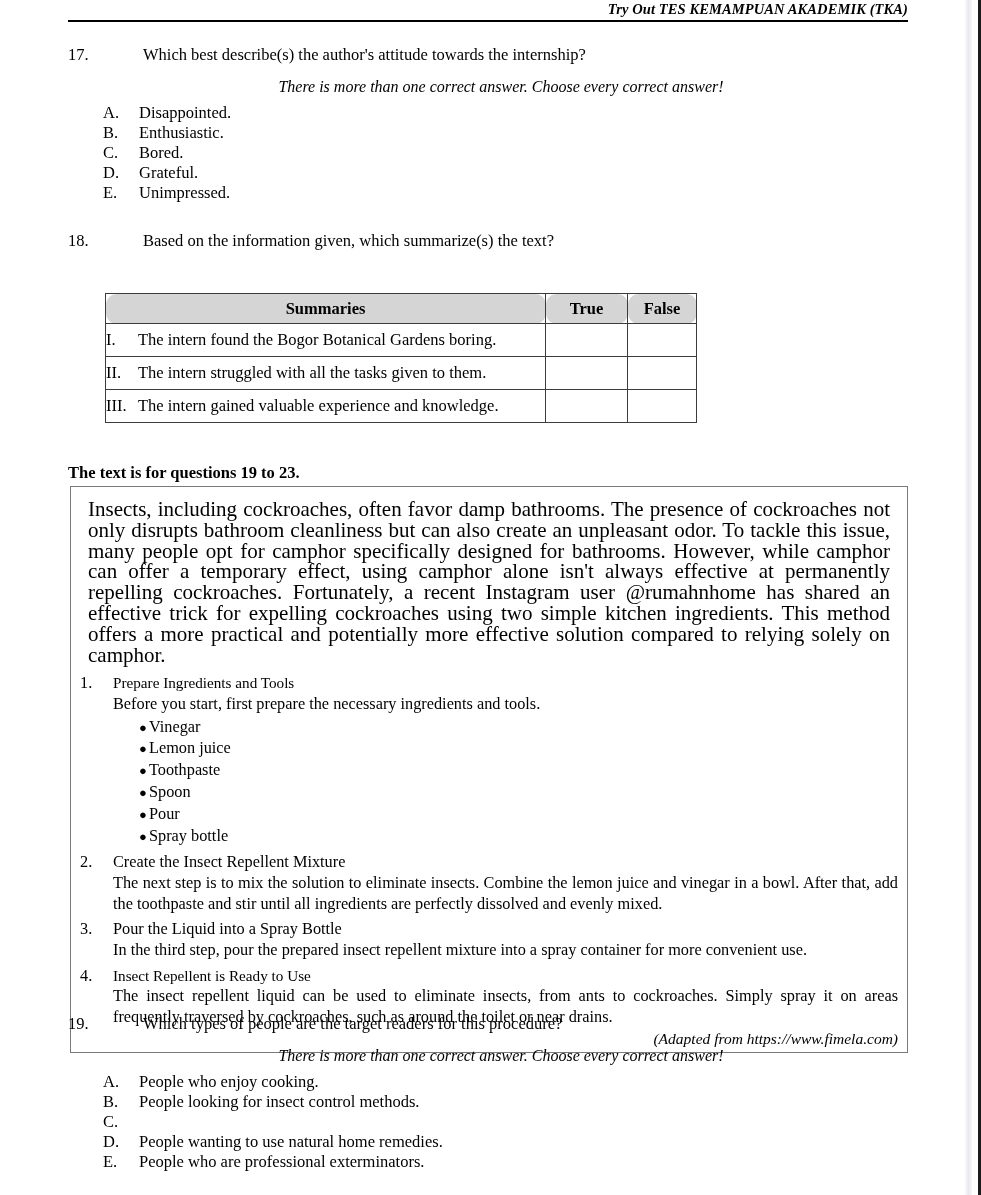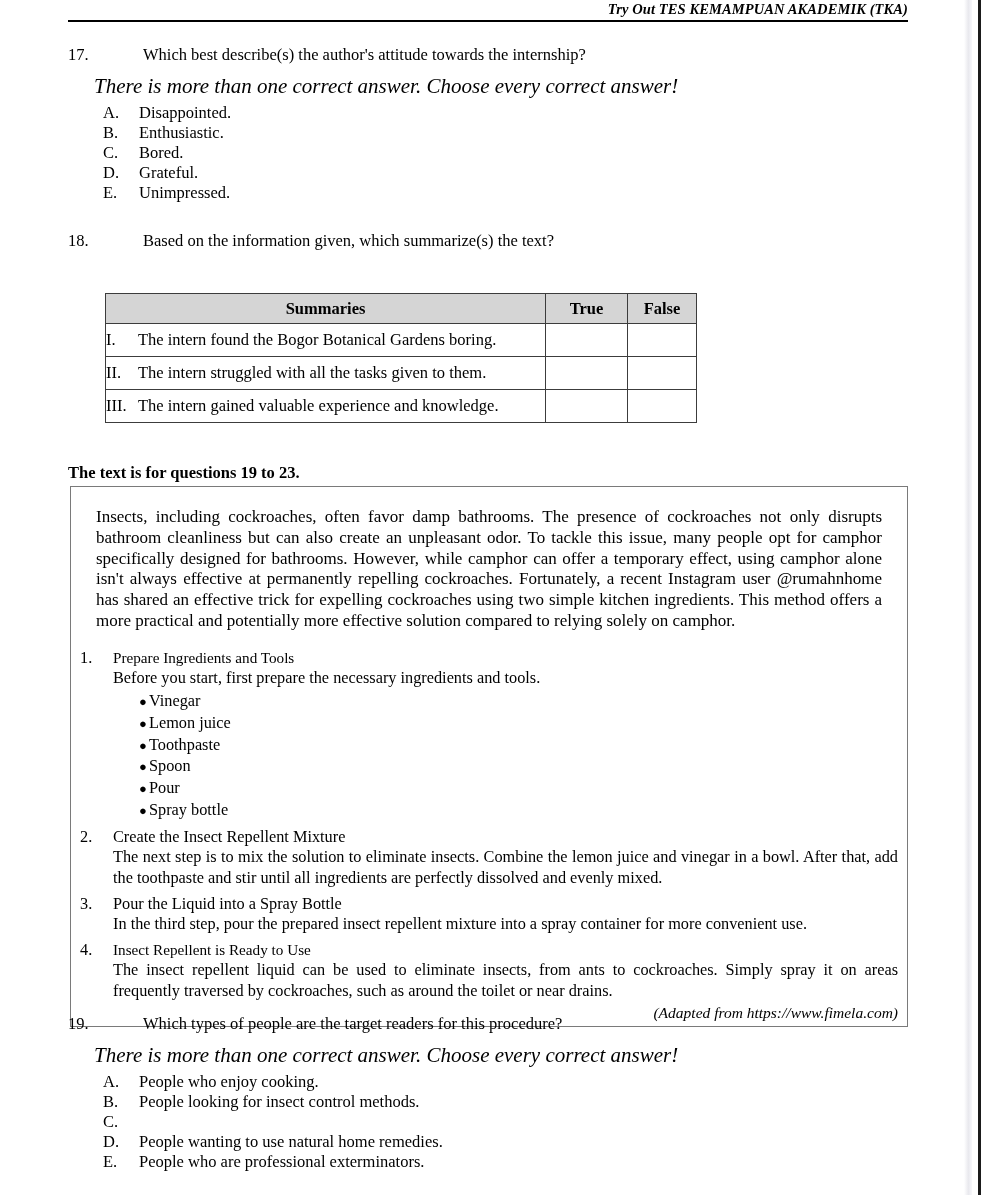--- a/index.html
+++ b/index.html
@@ -77,23 +77,24 @@
     flex: 0 0 35px;
     font-size: 16.5px;
     line-height: 21px;
   }
   .q-text {
     font-size: 16.5px;
     line-height: 21px;
   }
   .q-instr {
     font-style: italic;
-    font-size: 21px;
+    font-size: 16px;
     line-height: 21px;
     margin-left: 26px;
+    text-align: center;
   }
   .q-instr b { font-weight: bold; font-style: italic; }
 
   .options { margin-left: 35px; margin-top: 6px; }
   .opt-row { display: flex; align-items: baseline; }
   .opt-letter {
     width: 36px; flex: 0 0 36px;
     font-size: 16.5px;
     line-height: 20px;
   }
@@ -117,20 +118,21 @@
     border: 1.1px solid #3c3c3c;
     padding: 0;
     vertical-align: middle;
   }
   table.summaries thead th {
     background: #d5d5d5;
     font-weight: bold;
     font-size: 16.5px;
     height: 30px;
     text-align: center;
+    border-radius: 11px;
   }
   table.summaries tbody td { height: 33px; }
   td.stmt {
     text-align: left;
     padding: 0 5px;
   }
   .stmt-inner { display: flex; align-items: baseline; }
   .stmt-num {
     width: 32px; flex: 0 0 32px;
     font-size: 16.5px;
@@ -152,25 +154,25 @@
   
   #passage-box {
     position: absolute;
     left: 70px; top: 486px;
     width: 838px;
     border: 1.4px solid #7a7a7a;
     background: #ffffff;
     padding: 4px 9px 3px 9px;
   }
   #passage-intro {
-    font-size: 17px;
+    font-size: 21px;
     line-height: 20.8px;
     text-align: justify;
     text-justify: inter-word;
-    margin: 16px;
+    margin: 8px;
   }
 
   ol.steps {
     list-style: none;
     margin: 0;
     padding: 0;
   }
   ol.steps > li {
     display: flex;
     align-items: flex-start;

